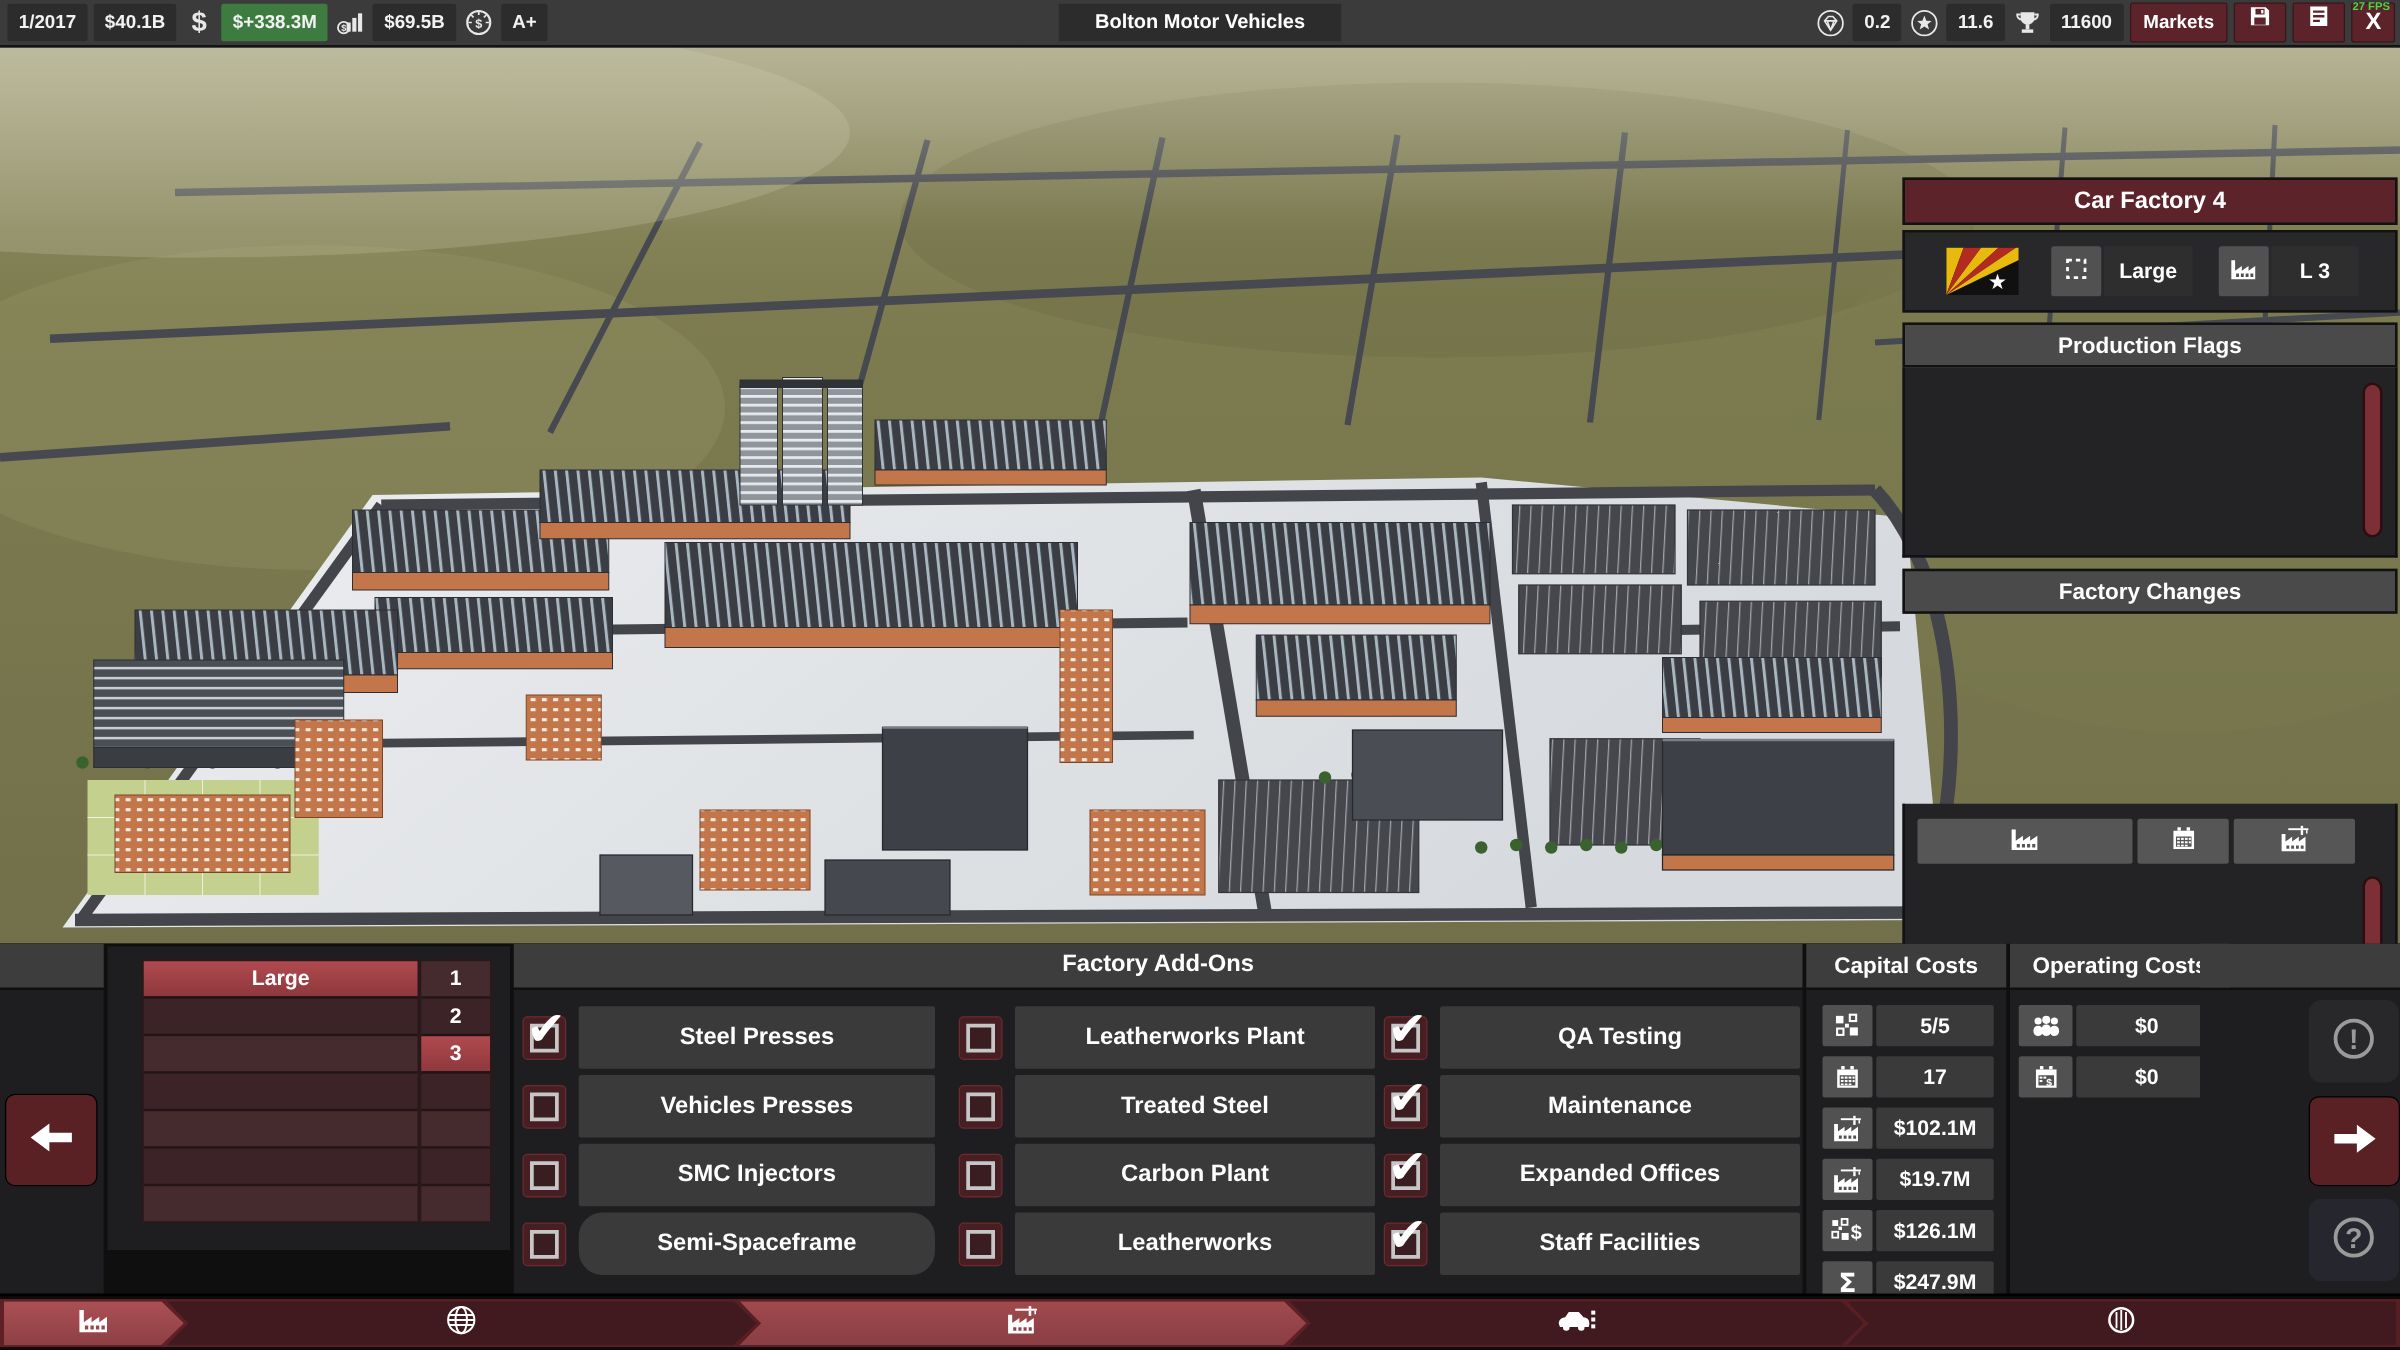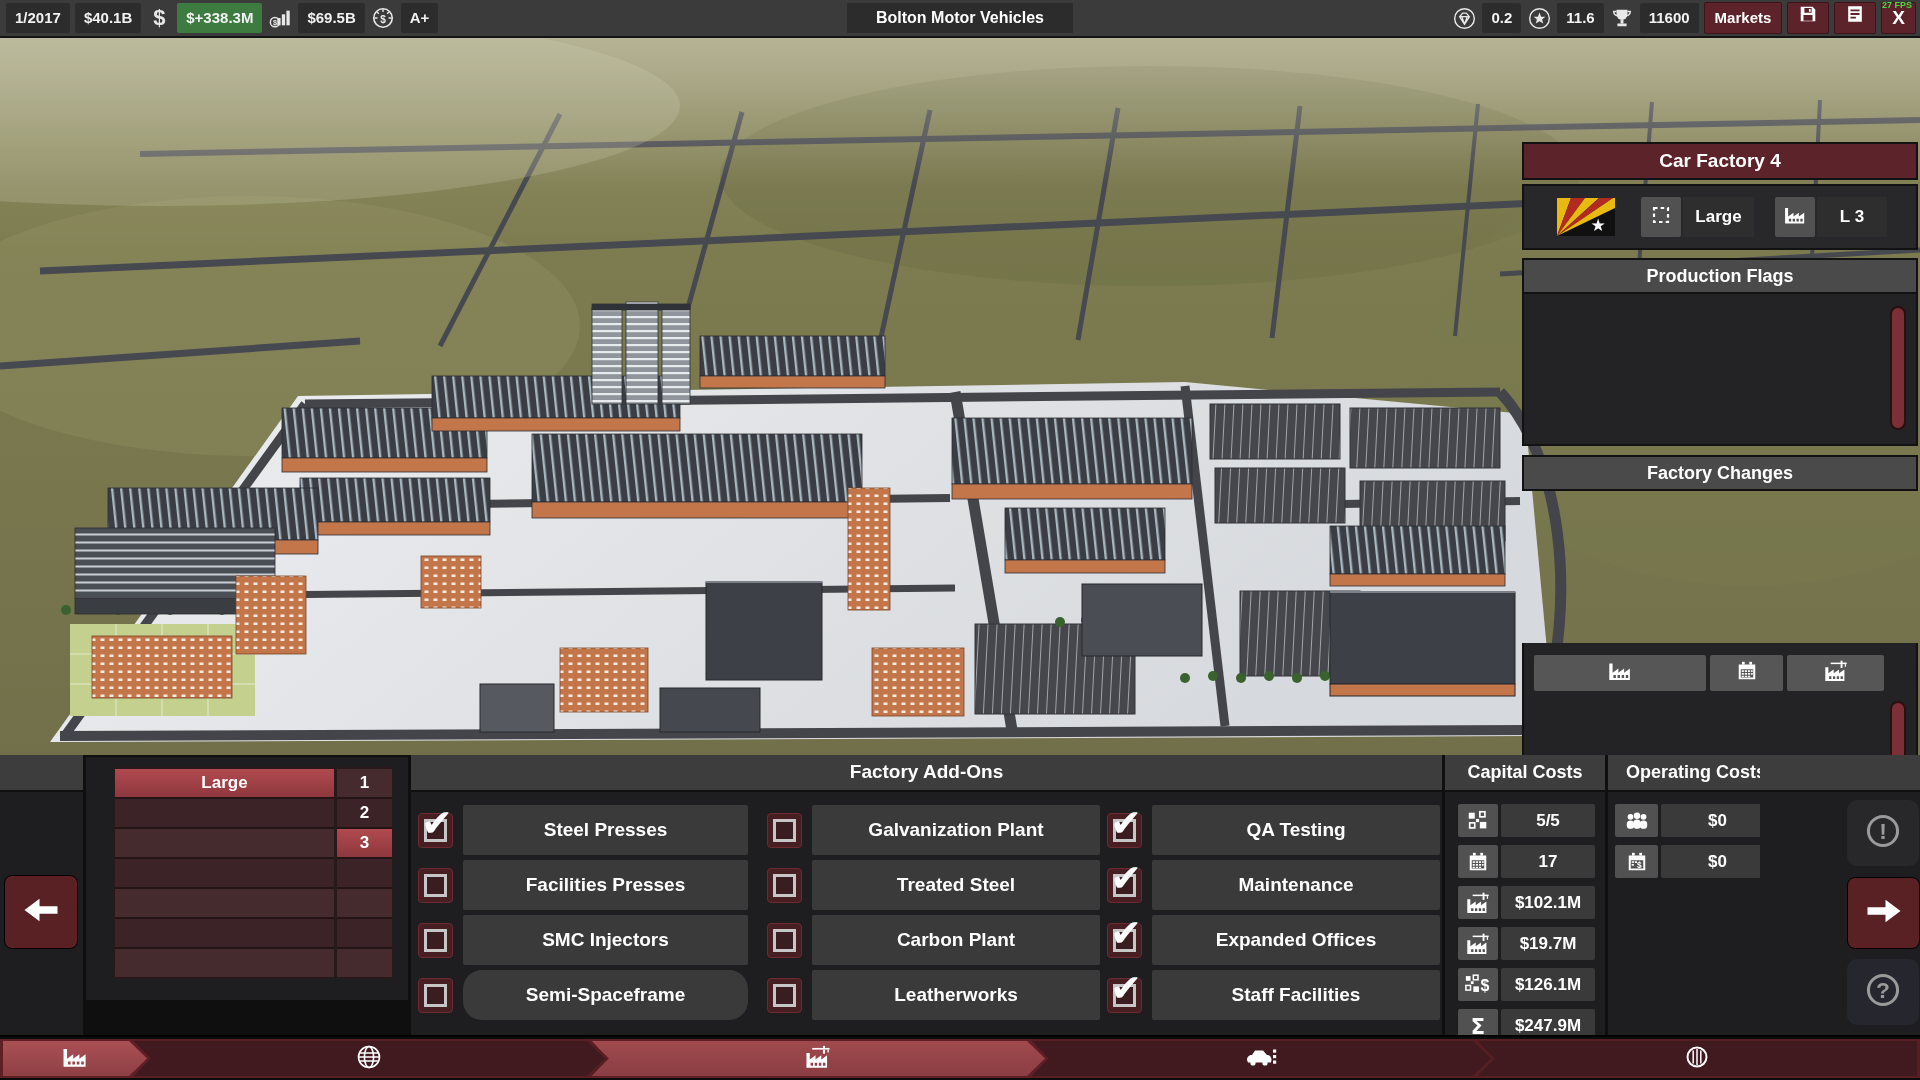--- a/index.html
+++ b/index.html
@@ -563,35 +563,35 @@
   <div class="sec" style="left:411px;width:1031px;">
     <div class="sec-hdr">Factory Add-Ons</div>
     <div class="sec-body">
       <div class="agroup" style="left:7px;width:330px;">
         <div class="arow">
             <div class="cb checked"></div>
             <div class="albl" style="flex:1;">Steel Presses</div>
           </div>
         <div class="arow">
             <div class="cb"></div>
-            <div class="albl" style="flex:1;">Facilities Presses</div>
+            <div class="albl" style="flex:1;">Vehicles Presses</div>
           </div>
         <div class="arow">
             <div class="cb"></div>
             <div class="albl" style="flex:1;">SMC Injectors</div>
           </div>
         <div class="arow">
             <div class="cb"></div>
             <div class="albl" style="flex:1;border-radius:19px;">Semi-Spaceframe</div>
           </div>
       </div>
       <div class="agroup" style="left:356px;width:333px;">
         <div class="arow">
             <div class="cb"></div>
-            <div class="albl" style="flex:1;">Galvanization Plant</div>
+            <div class="albl" style="flex:1;">Leatherworks Plant</div>
           </div>
         <div class="arow">
             <div class="cb"></div>
             <div class="albl" style="flex:1;">Treated Steel</div>
           </div>
         <div class="arow">
             <div class="cb"></div>
             <div class="albl" style="flex:1;">Carbon Plant</div>
           </div>
         <div class="arow">

